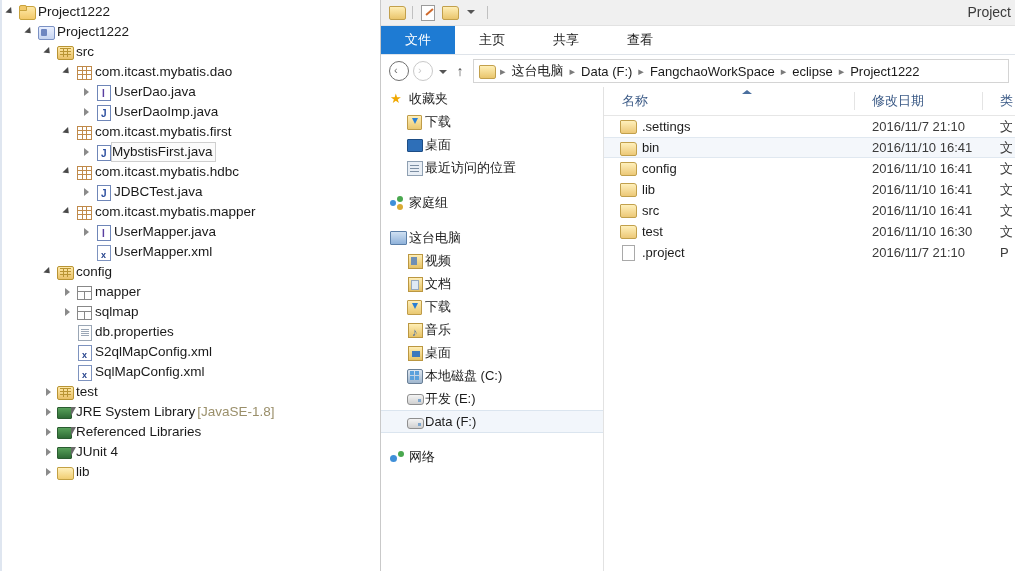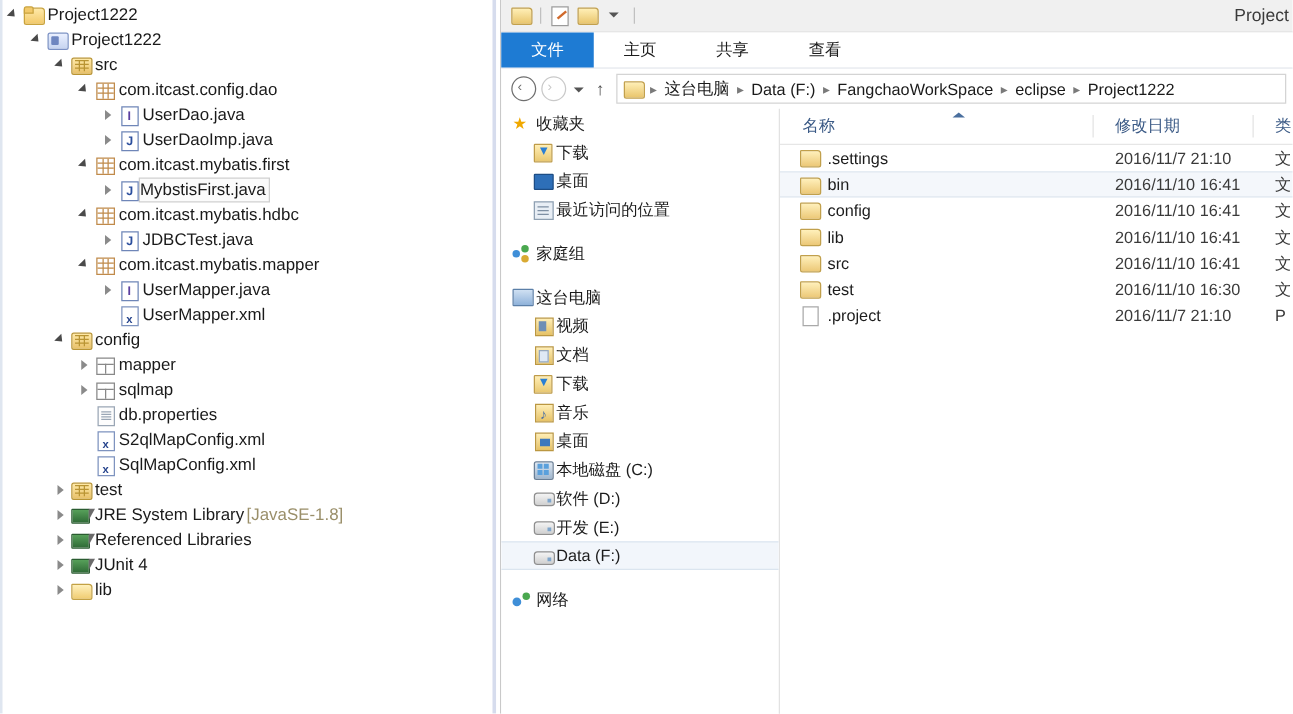--- a/index.html
+++ b/index.html
@@ -77,21 +77,21 @@
   .i-mapfolder::after{content:"";position:absolute;left:6px;top:4px;width:1px;height:8px;background:#888;}
   .i-lib{position:absolute;left:1px;top:5px;width:13px;height:10px;
     background:linear-gradient(#57a05a,#2f6b36);border:1px solid #2a5c30;border-radius:1px;}
   .i-lib::after{content:"";position:absolute;left:13px;top:-1px;width:0;height:0;
     border-left:5px solid #6a6a6a;border-bottom:9px solid transparent;}
   .i-folder{position:absolute;left:1px;top:5px;width:15px;height:11px;
     background:linear-gradient(#fff0bb,#f0cd72);border:1px solid #c3a144;border-radius:1px 3px 2px 2px;}
 
   
   #explorer{
-    position:absolute;left:400px;top:0;width:634px;height:571px;background:#fff;
+    position:absolute;left:380px;top:0;width:634px;height:571px;background:#fff;
     border-left:1px solid #c9c9c9;
   }
   #titlebar{
     position:relative;height:25px;background:#f0f0f0;border-bottom:1px solid #e2e2e2;
   }
   #qat{position:absolute;left:5px;top:2px;height:21px;display:flex;align-items:center;gap:0;}
   .qat-btn{width:22px;height:21px;position:relative;}
   .qat-sep{width:1px;height:13px;background:#c0c0c0;margin:0 4px;}
   .fico{position:absolute;left:3px;top:4px;width:15px;height:12px;
     background:linear-gradient(#ffefb6,#e9c56c);border:1px solid #c2a04c;border-radius:1px 3px 2px 2px;}
@@ -197,21 +197,21 @@
 
 <div class="screen">
 
   <div id="eclipse-panel">
     <div class="edge-l"></div>
     <div class="edge-r"></div>
     <div id="tree">
         <div class="trow"><span class="tw" style="width: 0px;"></span><span class="arrow expanded"></span><span class="ic"><span class="i-proj"></span></span><span class="tlabel">Project1222</span></div>
         <div class="trow"><span class="tw" style="width: 19px;"></span><span class="arrow expanded"></span><span class="ic"><span class="i-projj"></span></span><span class="tlabel">Project1222</span></div>
         <div class="trow"><span class="tw" style="width: 38px;"></span><span class="arrow expanded"></span><span class="ic"><span class="i-srcfolder"></span></span><span class="tlabel">src</span></div>
-        <div class="trow"><span class="tw" style="width: 57px;"></span><span class="arrow expanded"></span><span class="ic"><span class="i-pkg"></span></span><span class="tlabel">com.itcast.config.dao</span></div>
+        <div class="trow"><span class="tw" style="width: 57px;"></span><span class="arrow expanded"></span><span class="ic"><span class="i-pkg"></span></span><span class="tlabel">com.itcast.mybatis.dao</span></div>
         <div class="trow"><span class="tw" style="width: 76px;"></span><span class="arrow collapsed"></span><span class="ic"><span class="i-iface"></span></span><span class="tlabel">UserDao.java</span></div>
         <div class="trow"><span class="tw" style="width: 76px;"></span><span class="arrow collapsed"></span><span class="ic"><span class="i-java"></span></span><span class="tlabel">UserDaoImp.java</span></div>
         <div class="trow"><span class="tw" style="width: 57px;"></span><span class="arrow expanded"></span><span class="ic"><span class="i-pkg"></span></span><span class="tlabel">com.itcast.mybatis.first</span></div>
         <div class="trow"><span class="tw" style="width: 76px;"></span><span class="arrow collapsed"></span><span class="ic"><span class="i-java"></span></span><span class="tlabel selbox">MybstisFirst.java</span></div>
         <div class="trow"><span class="tw" style="width: 57px;"></span><span class="arrow expanded"></span><span class="ic"><span class="i-pkg"></span></span><span class="tlabel">com.itcast.mybatis.hdbc</span></div>
         <div class="trow"><span class="tw" style="width: 76px;"></span><span class="arrow collapsed"></span><span class="ic"><span class="i-java"></span></span><span class="tlabel">JDBCTest.java</span></div>
         <div class="trow"><span class="tw" style="width: 57px;"></span><span class="arrow expanded"></span><span class="ic"><span class="i-pkg"></span></span><span class="tlabel">com.itcast.mybatis.mapper</span></div>
         <div class="trow"><span class="tw" style="width: 76px;"></span><span class="arrow collapsed"></span><span class="ic"><span class="i-iface"></span></span><span class="tlabel">UserMapper.java</span></div>
         <div class="trow"><span class="tw" style="width: 76px;"></span><span class="arrow none"></span><span class="ic"><span class="i-xml"></span></span><span class="tlabel">UserMapper.xml</span></div>
         <div class="trow"><span class="tw" style="width: 38px;"></span><span class="arrow expanded"></span><span class="ic"><span class="i-srcfolder"></span></span><span class="tlabel">config</span></div>
@@ -296,21 +296,20 @@
           <div class="gap"></div>
           <div class="nrow"><span style="display: inline-block; width: 6px; height: 1px;"></span><span class="nic"><span class="homeg"></span></span><span class="ntext">家庭组</span></div>
           <div class="gap"></div>
           <div class="nrow"><span style="display: inline-block; width: 6px; height: 1px;"></span><span class="nic"><span class="pc"></span></span><span class="ntext">这台电脑</span></div>
           <div class="nrow"><span style="display: inline-block; width: 22px; height: 1px;"></span><span class="nic"><span class="fvid"></span></span><span class="ntext">视频</span></div>
           <div class="nrow"><span style="display: inline-block; width: 22px; height: 1px;"></span><span class="nic"><span class="fdoc"></span></span><span class="ntext">文档</span></div>
           <div class="nrow"><span style="display: inline-block; width: 22px; height: 1px;"></span><span class="nic"><span class="dl"></span></span><span class="ntext">下载</span></div>
           <div class="nrow"><span style="display: inline-block; width: 22px; height: 1px;"></span><span class="nic"><span class="fmus"></span></span><span class="ntext">音乐</span></div>
           <div class="nrow"><span style="display: inline-block; width: 22px; height: 1px;"></span><span class="nic"><span class="fdesk"></span></span><span class="ntext">桌面</span></div>
           <div class="nrow"><span style="display: inline-block; width: 22px; height: 1px;"></span><span class="nic"><span class="hdd"></span></span><span class="ntext">本地磁盘 (C:)</span></div>
-          <div class="nrow"><span style="display: inline-block; width: 22px; height: 1px;"></span><span class="nic"><span class="drv"></span></span><span class="ntext">软件 (D:)</span></div>
           <div class="nrow"><span style="display: inline-block; width: 22px; height: 1px;"></span><span class="nic"><span class="drv"></span></span><span class="ntext">开发 (E:)</span></div>
           <div class="nrow sel"><span style="display: inline-block; width: 22px; height: 1px;"></span><span class="nic"><span class="drv"></span></span><span class="ntext">Data (F:)</span></div>
           <div class="gap"></div>
           <div class="nrow"><span style="display: inline-block; width: 6px; height: 1px;"></span><span class="nic"><span class="net"></span></span><span class="ntext">网络</span></div>
         </div>
       <div id="filepane">
         <div id="colhdr">
             <div class="col colname">名称</div>
             <div class="col coldate">修改日期</div>
             <div class="col coltype">类</div>

